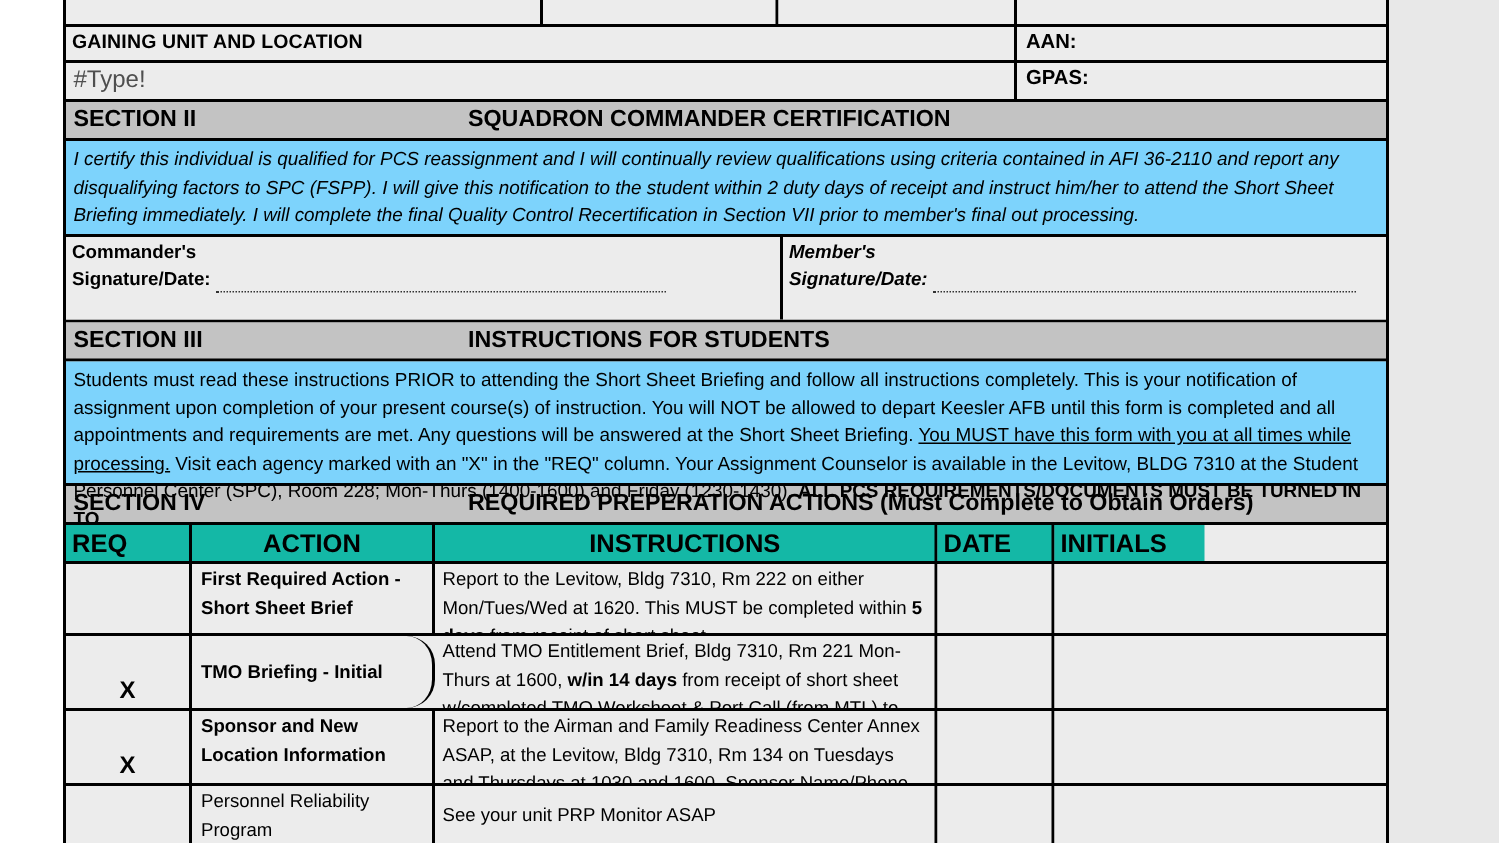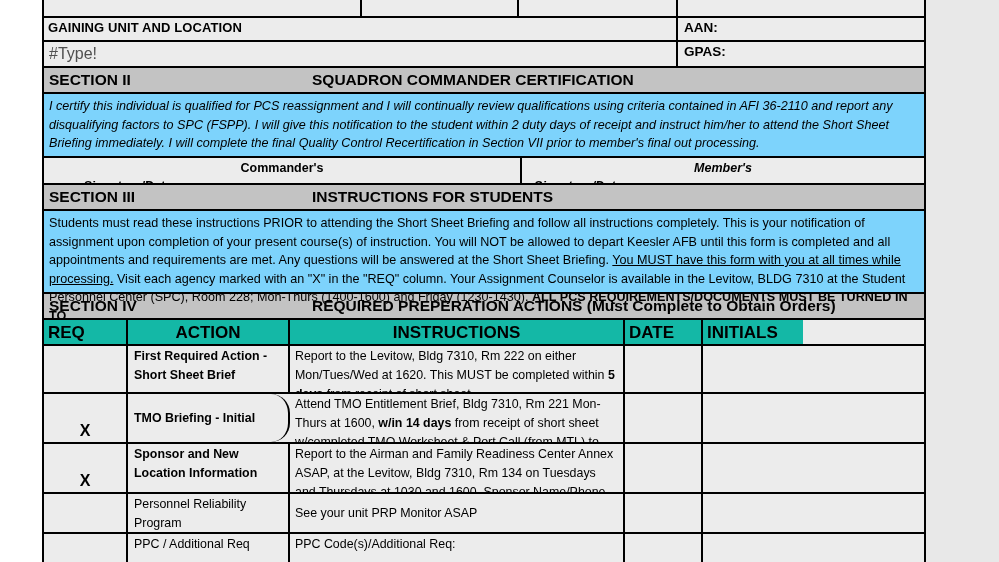--- a/index.html
+++ b/index.html
@@ -101,21 +101,21 @@
     line-height: 18.5px;
     padding: 3px 5px 4px 5px;
     border-bottom: 2px solid #000;
     background: #7dd3fc;
   }
   .para.italic { font-style: italic; }
   .para b { font-weight: bold; }
   .para u { text-decoration: underline; }
 
   
-  .sig-row { height: 27px; text-align: center; }
+  .sig-row { height: 57px; }
   .sig-cell {
     font-weight: bold;
     font-size: 12.5px;
     line-height: 18px;
     position: relative;
     background: #ececec;
   }
   .sig-cell.it { font-style: italic; }
   .sig-label2 { display: inline-block; }
   .sig-line {

